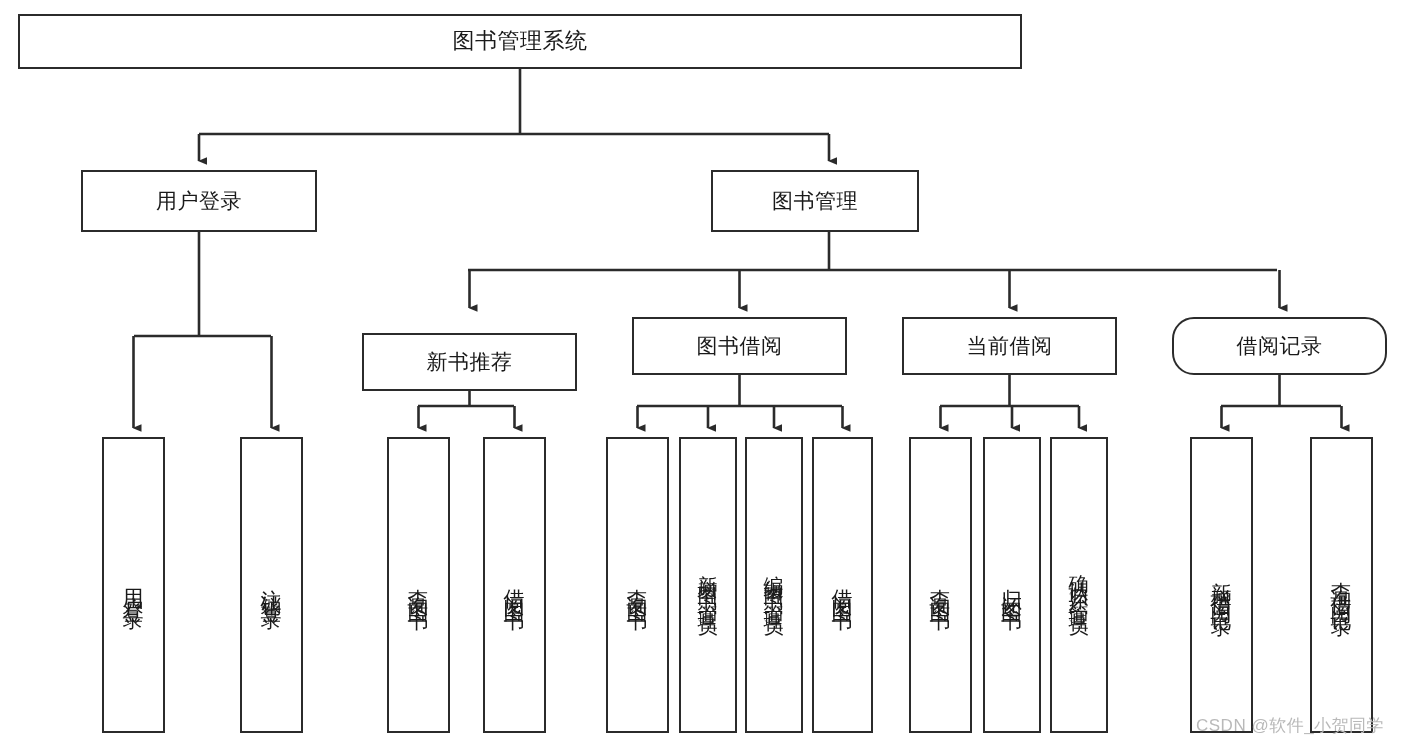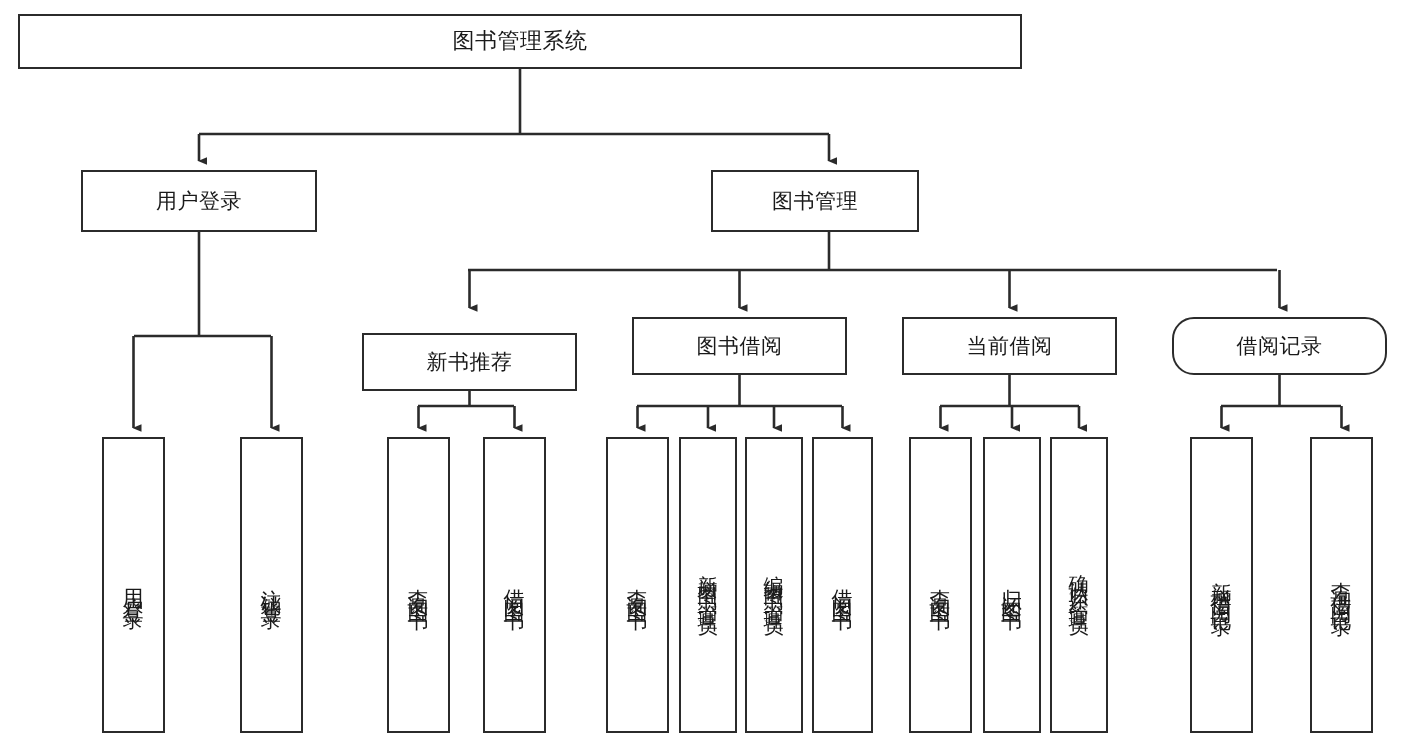--- a/index.html
+++ b/index.html
@@ -180,14 +180,15 @@
         <span class="label">确认归还（管理员）</span>
       </div>
       <div class="node vert" id="node-leaf-rec-add" style="left: 1190px; top: 437px; width: 63px; height: 296px;">
         <span class="label">新增借阅记录</span>
       </div>
       <div class="node vert" id="node-leaf-rec-query" style="left: 1310px; top: 437px; width: 63px; height: 296px;">
         <span class="label">查询借阅记录</span>
       </div>
     </div>
 
+  <div class="watermark" style="left: 1196px; top: 714px;">CSDN @软件_小贺同学</div>
 
 </div>
 
 </body></html>

